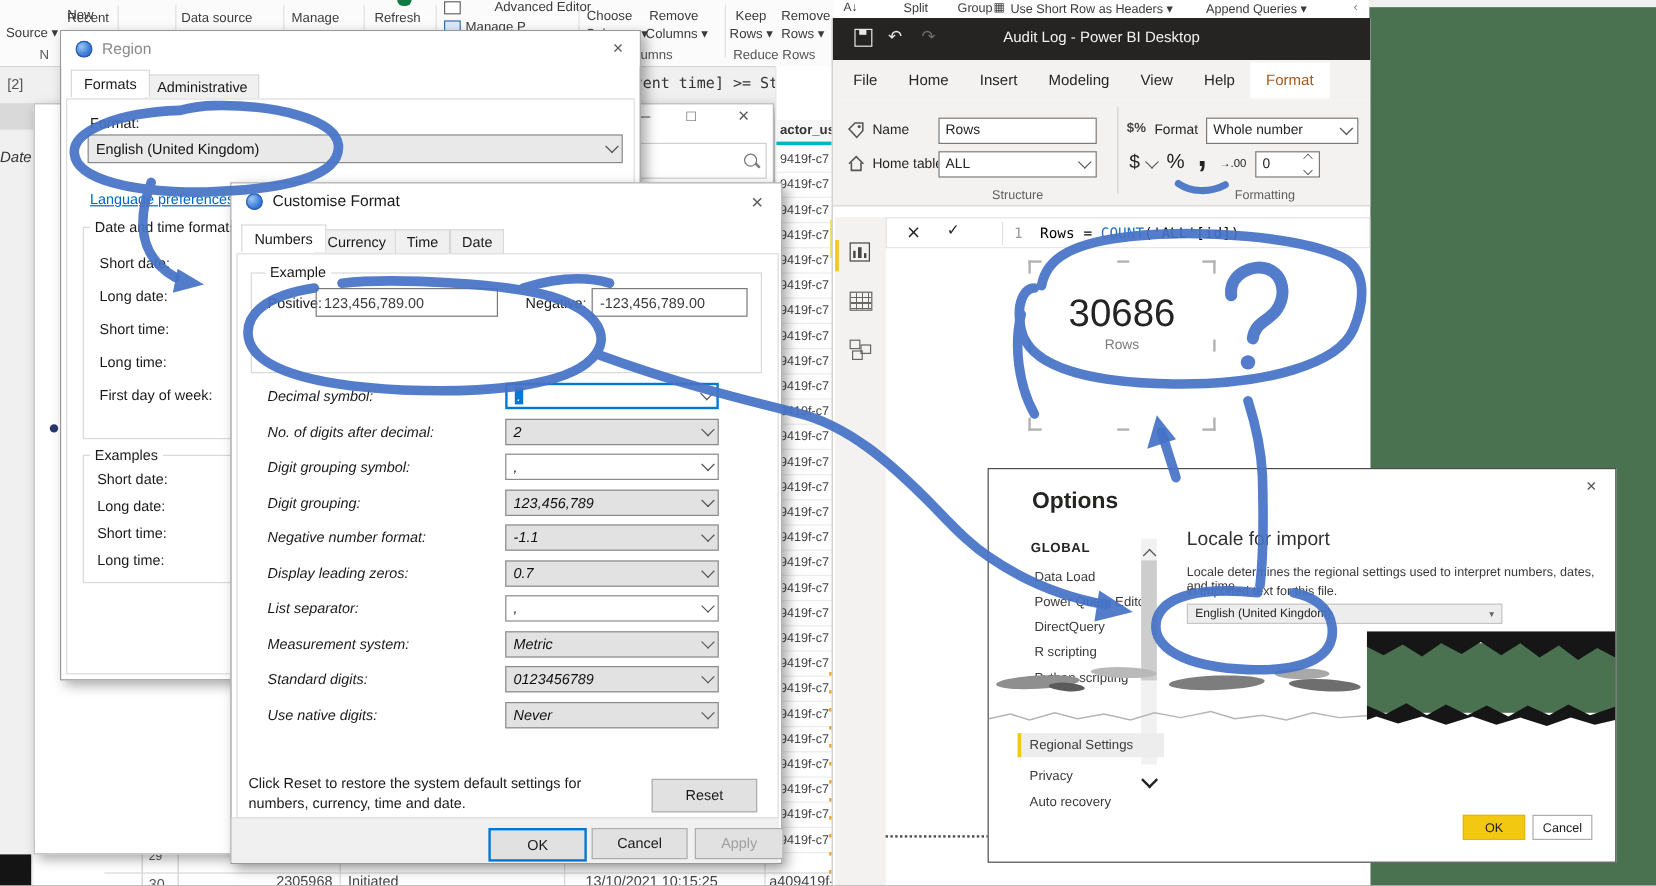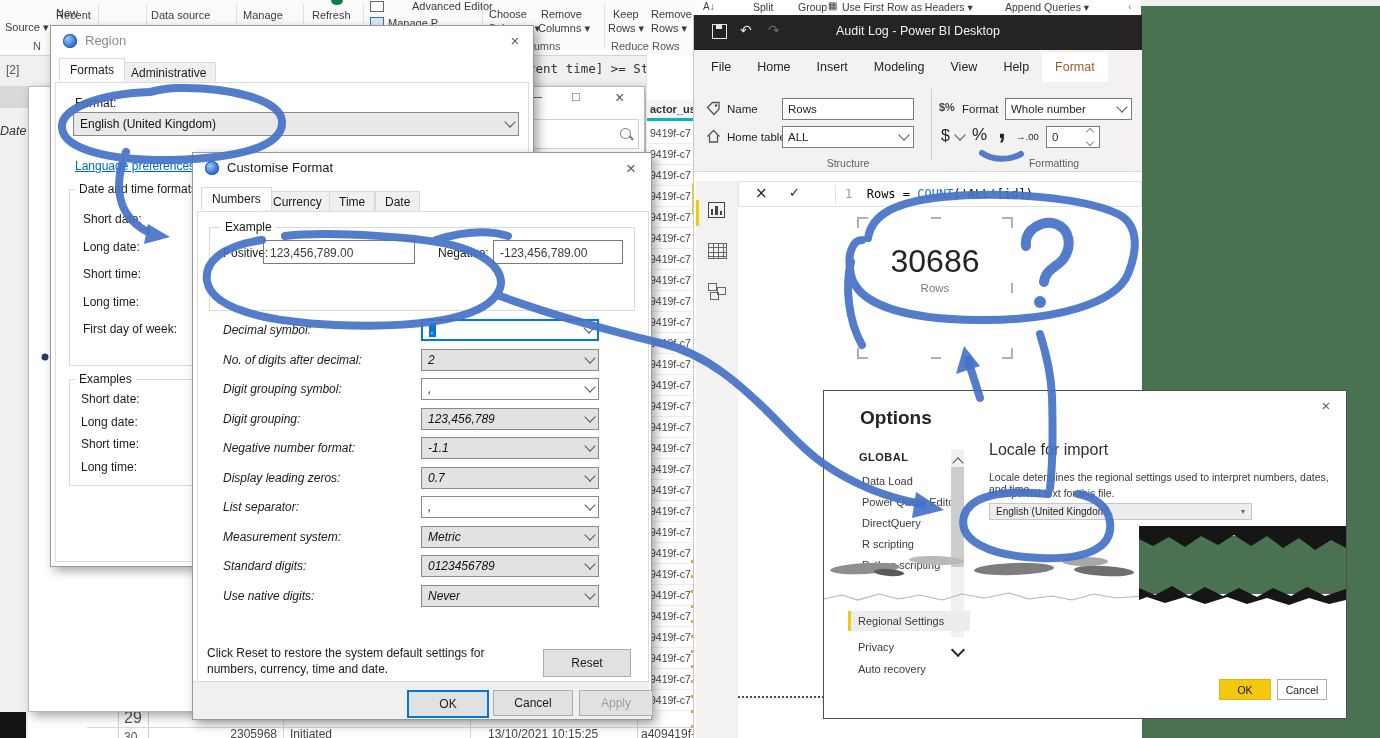--- a/index.html
+++ b/index.html
@@ -107,35 +107,35 @@
     <div class="rb-sep" style="left:604px;"></div>
   </div>
 
   <div class="abs mono" style="left:528px;top:61px;font-size:12.5px;color:#333;">vent time] &gt;= StartDate)</div>
 
   <div class="abs" style="left:695px;top:0;width:446px;height:15px;background:#fff;overflow:hidden;">
     <div class="rb" style="left:8px;top:1px;font-size:10px;">A↓</div>
     <div class="rb" style="left:58px;top:1px;font-size:10.5px;">Split</div>
     <div class="rb" style="left:103px;top:1px;font-size:10.5px;">Group</div>
     <div class="rb" style="left:133px;top:0;font-size:10px;">▦</div>
-    <div class="rb" style="left:147px;top:1px;font-size:10.5px;">Use First Row as Headers ▾</div>
+    <div class="rb" style="left:147px;top:1px;font-size:10.5px;">Use Short Row as Headers ▾</div>
     <div class="rb" style="left:310px;top:1px;font-size:10.5px;">Append Queries ▾</div>
     <div class="rb" style="left:433px;top:0;font-size:11px;color:#888;">‹</div>
   </div>
 
   <div class="abs" style="left:6px;top:63px;font-size:12px;color:#555;">[2]</div>
   <div class="abs" style="left:0;top:86px;width:28px;height:22px;background:#d9d9d9;"></div>
   <div class="abs" style="left:0;top:124px;font-size:12.5px;font-style:italic;color:#333;">Date (</div>
   <div class="abs" style="left:0;top:712px;width:26px;height:26px;background:#141414;"></div>
 
   <div class="abs" style="left:28px;top:700px;width:669px;height:38px;background:#fff;overflow:hidden;">
     <div class="abs" style="left:90px;top:0;width:1px;height:38px;background:#d0d0d0;"></div>
     <div class="abs" style="left:120px;top:0;width:1px;height:38px;background:#d0d0d0;"></div>
     <div class="abs" style="left:59px;top:27px;width:610px;height:1px;background:#d9d9d9;"></div>
-    <div class="abs" style="left:96px;top:9px;font-size:16px;color:#555;">29</div>
+    <div class="abs" style="left:96px;top:9px;font-size:10px;color:#555;">29</div>
     <div class="abs" style="left:96px;top:30px;font-size:12px;color:#555;">30</div>
     <div class="abs" style="left:167px;top:27px;width:82px;text-align:right;font-size:12px;color:#444;">2305968</div>
     <div class="abs" style="left:255px;top:20px;width:1px;height:18px;background:#d9d9d9;"></div>
     <div class="abs" style="left:262px;top:27px;font-size:12px;color:#444;">Initiated</div>
     <div class="abs" style="left:442px;top:20px;width:1px;height:18px;background:#d9d9d9;"></div>
     <div class="abs" style="left:460px;top:27px;font-size:12px;color:#444;">13/10/2021 10:15:25</div>
     <div class="abs" style="left:609px;top:20px;width:1px;height:18px;background:#d9d9d9;"></div>
     <div class="abs" style="left:613px;top:27px;font-size:12px;color:#444;">a409419f-c7</div>
   </div>
 

